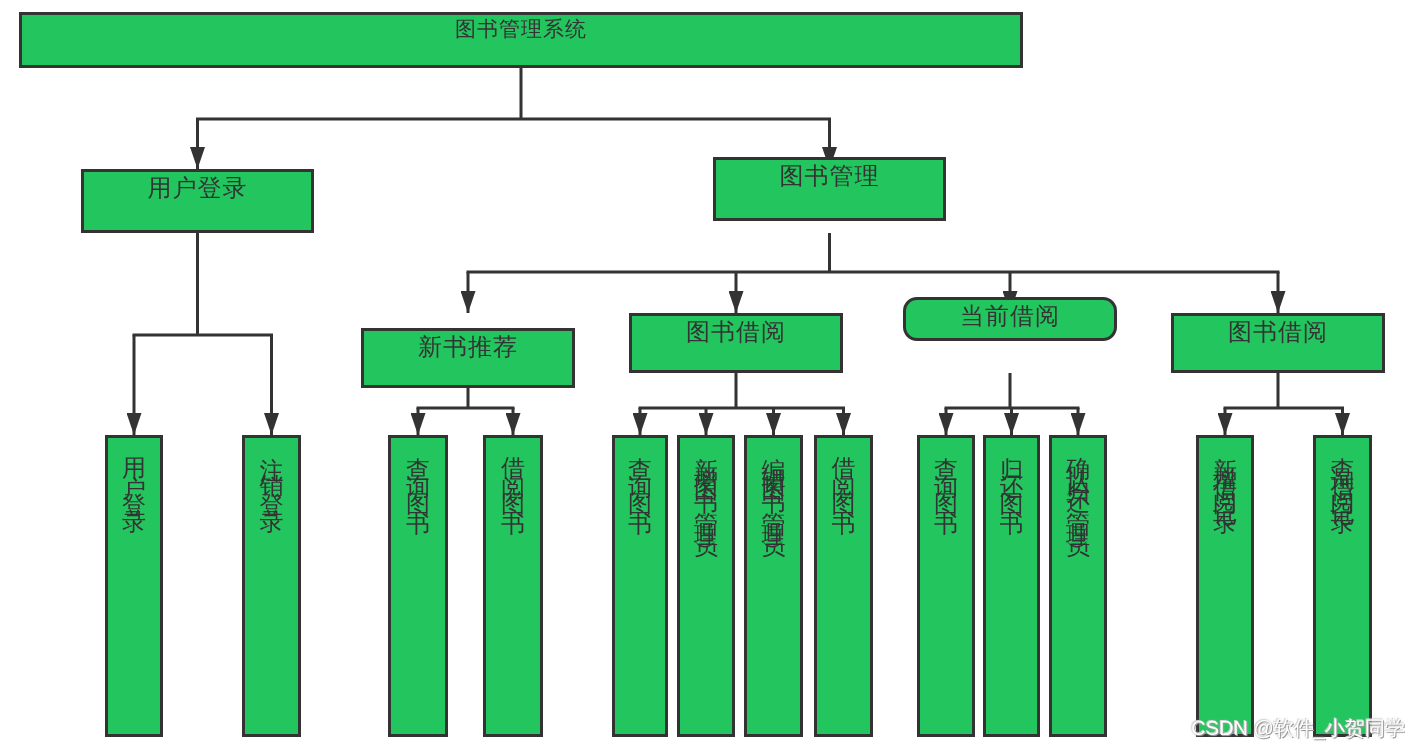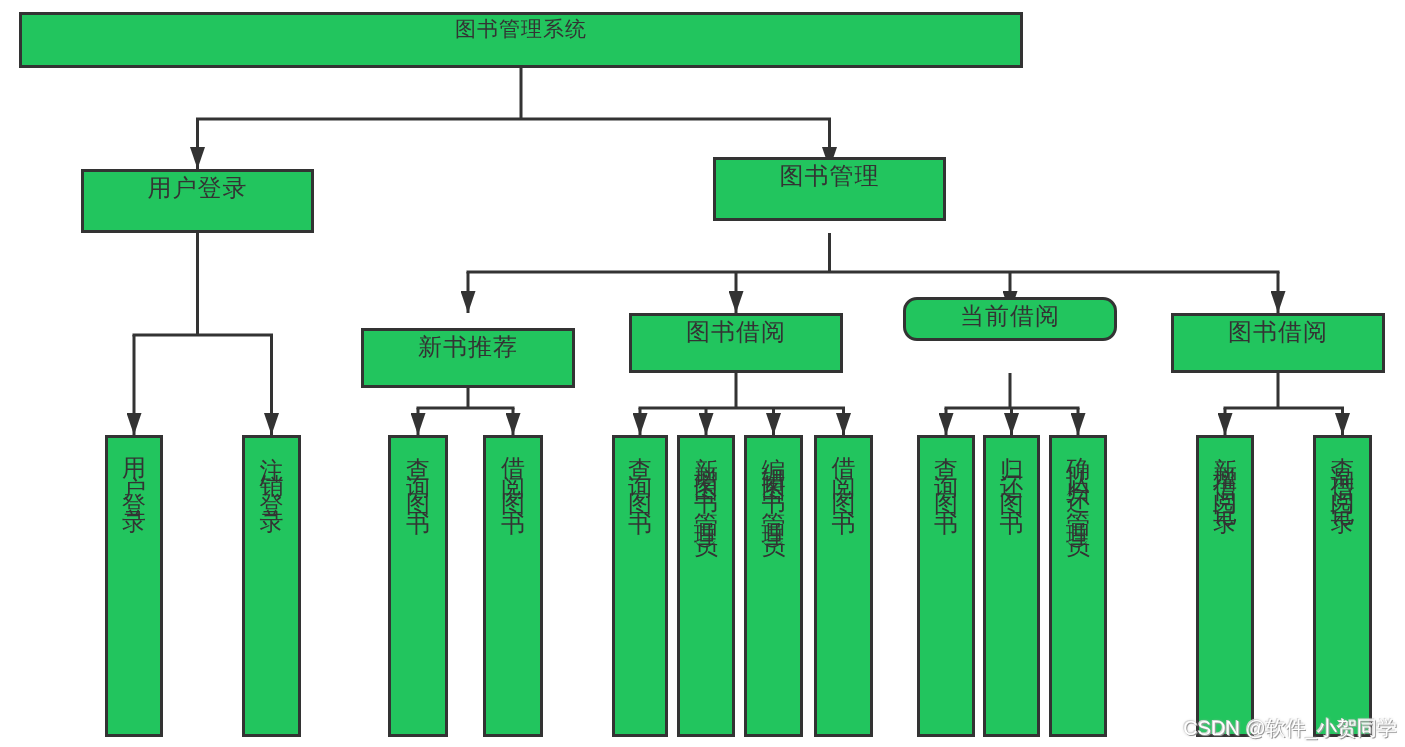--- a/index.html
+++ b/index.html
@@ -36,21 +36,21 @@
   .node.leaf .label {
     writing-mode: vertical-rl;
     text-orientation: mixed;
     white-space: normal;
     line-height: 1;
     letter-spacing: 11px;
   }
   .node.leaf .label.sparse { letter-spacing: 18px; }
   .watermark {
     position: absolute;
-    right: 8px;
+    right: 0;
     bottom: 5px;
     font-size: 20px;
     color: #ffffff;
     text-shadow: 1px 1px 0 #9a9a9a, -1px -1px 0 #d6d6d6, 0 0 3px #b5b5b5;
     white-space: nowrap;
     z-index: 5;
   }
 </style>
 </head>
 <body>

